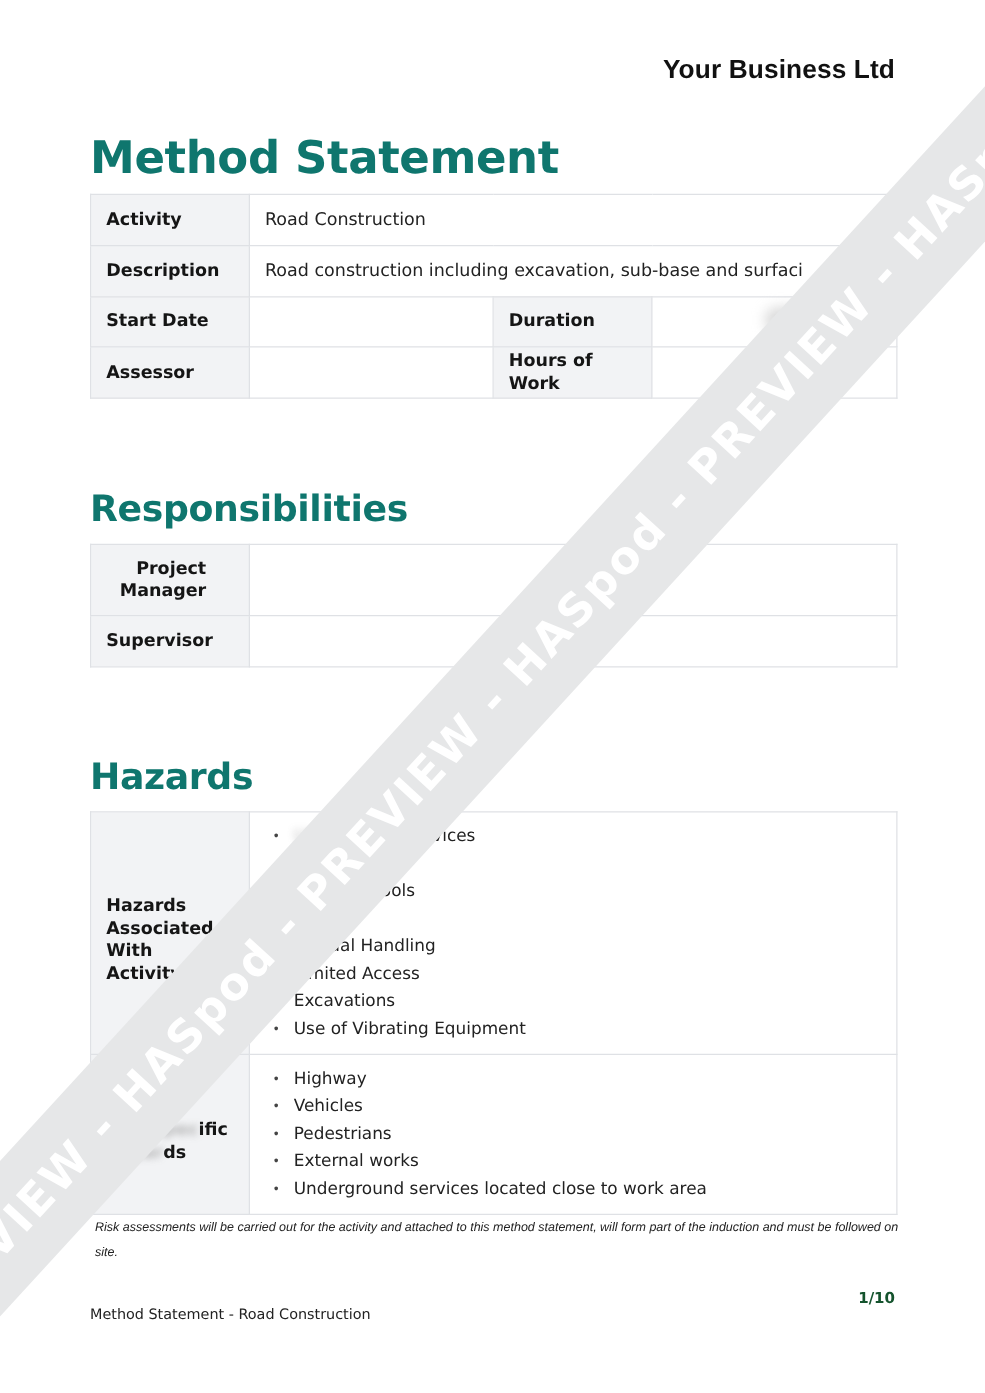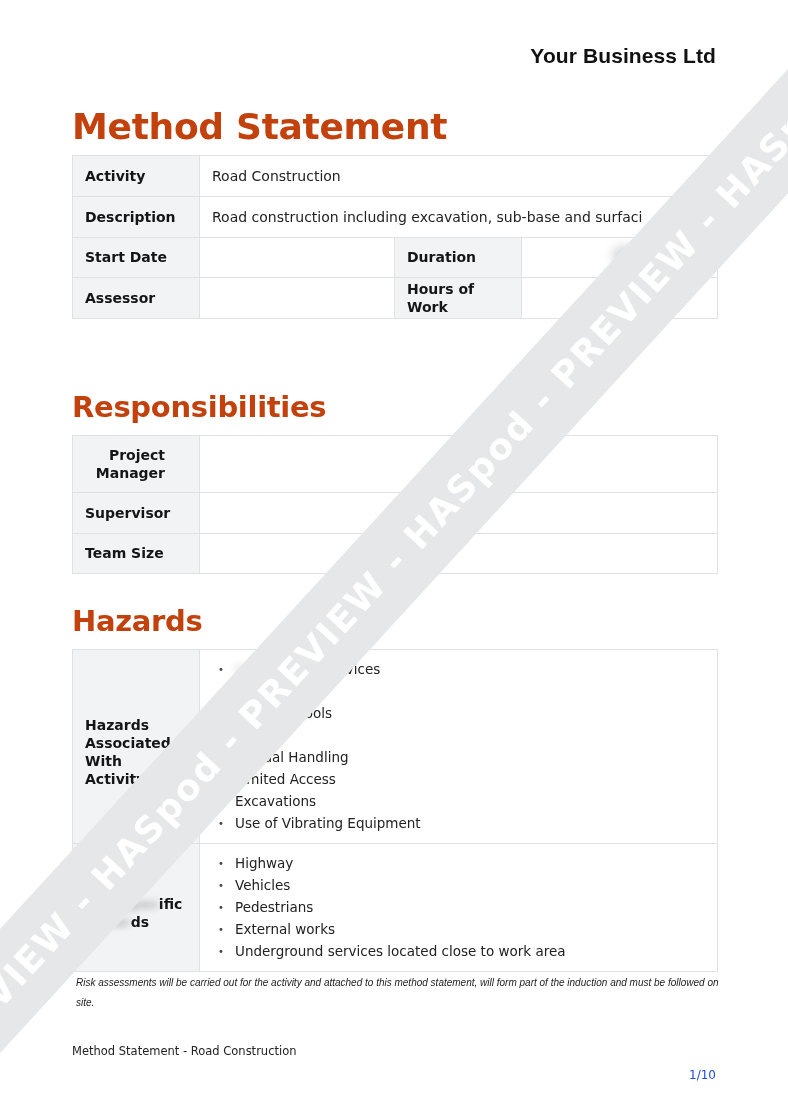--- a/index.html
+++ b/index.html
@@ -8,21 +8,21 @@
 
   .page { position: absolute; left: 0; top: 0; width: 788px; height: 876px; }
 
   .business-name {
     position: absolute; right: 72px; top: 44px;
     font-size: 21px; font-weight: bold; color: #111; letter-spacing: 0.1px;
   }
 
   .section-title {
     position: absolute; left: 72px;
-    font-family: "DejaVu Sans", sans-serif; font-weight: bold; color: #c2410c;
+    font-family: "DejaVu Sans", sans-serif; font-weight: bold; color: #0f766e;
     letter-spacing: -0.3px;
   }
   .title-main { top: 106px; font-size: 36px; }
   .title-resp { top: 390px; font-size: 29px; }
   .title-haz  { top: 604px; font-size: 29px; }
 
   table.grid {
     position: absolute; left: 72px; width: 645px;
     border-collapse: collapse; table-layout: fixed;
   }
@@ -70,22 +70,22 @@
     position: absolute; left: 76px; top: 973px; width: 650px;
     font-family: Liberation Sans, sans-serif; font-style: italic;
     font-size: 10px; line-height: 20px; color: #222;
   }
 
   .footer-left {
     position: absolute; left: 72px; top: 1044px;
     font-family: "DejaVu Sans", sans-serif; font-size: 11.5px; color: #222;
   }
   .footer-right {
-    position: absolute; right: 72px; top: 1068px;
-    font-family: "DejaVu Sans", sans-serif; font-size: 12px; font-weight: normal; color: #1d4ed8;
+    position: absolute; right: 72px; top: 1031px;
+    font-family: "DejaVu Sans", sans-serif; font-size: 12px; font-weight: bold; color: #14532d;
   }
 
   .desc-blur {
     position: absolute; left: 612px; top: 246px; width: 50px; height: 20px;
     background: rgba(200,200,200,0.7); filter: blur(5px); border-radius: 10px;
   }
 
   
   .watermark {
     position: absolute; left: -260px; top: 518px; width: 1310px; height: 84px;
@@ -148,24 +148,20 @@
       </colgroup>
     <tbody>
         <tr class="tall">
       <td class="label" style="width:100px">
             <span style="display:block;width:80px">Project Manager</span>
           </td>
       <td class="value"></td>
     </tr>
     <tr class="short">
       <td class="label">Supervisor</td>
-      <td class="value"></td>
-    </tr>
-    <tr class="short">
-      <td class="label">Team Size</td>
       <td class="value"></td>
     </tr>
   </tbody>
     </table>
 
   <h2 class="section-title title-haz">Hazards</h2>
 
   <table class="grid t3">
     <colgroup>
         <col style="width:127px">

